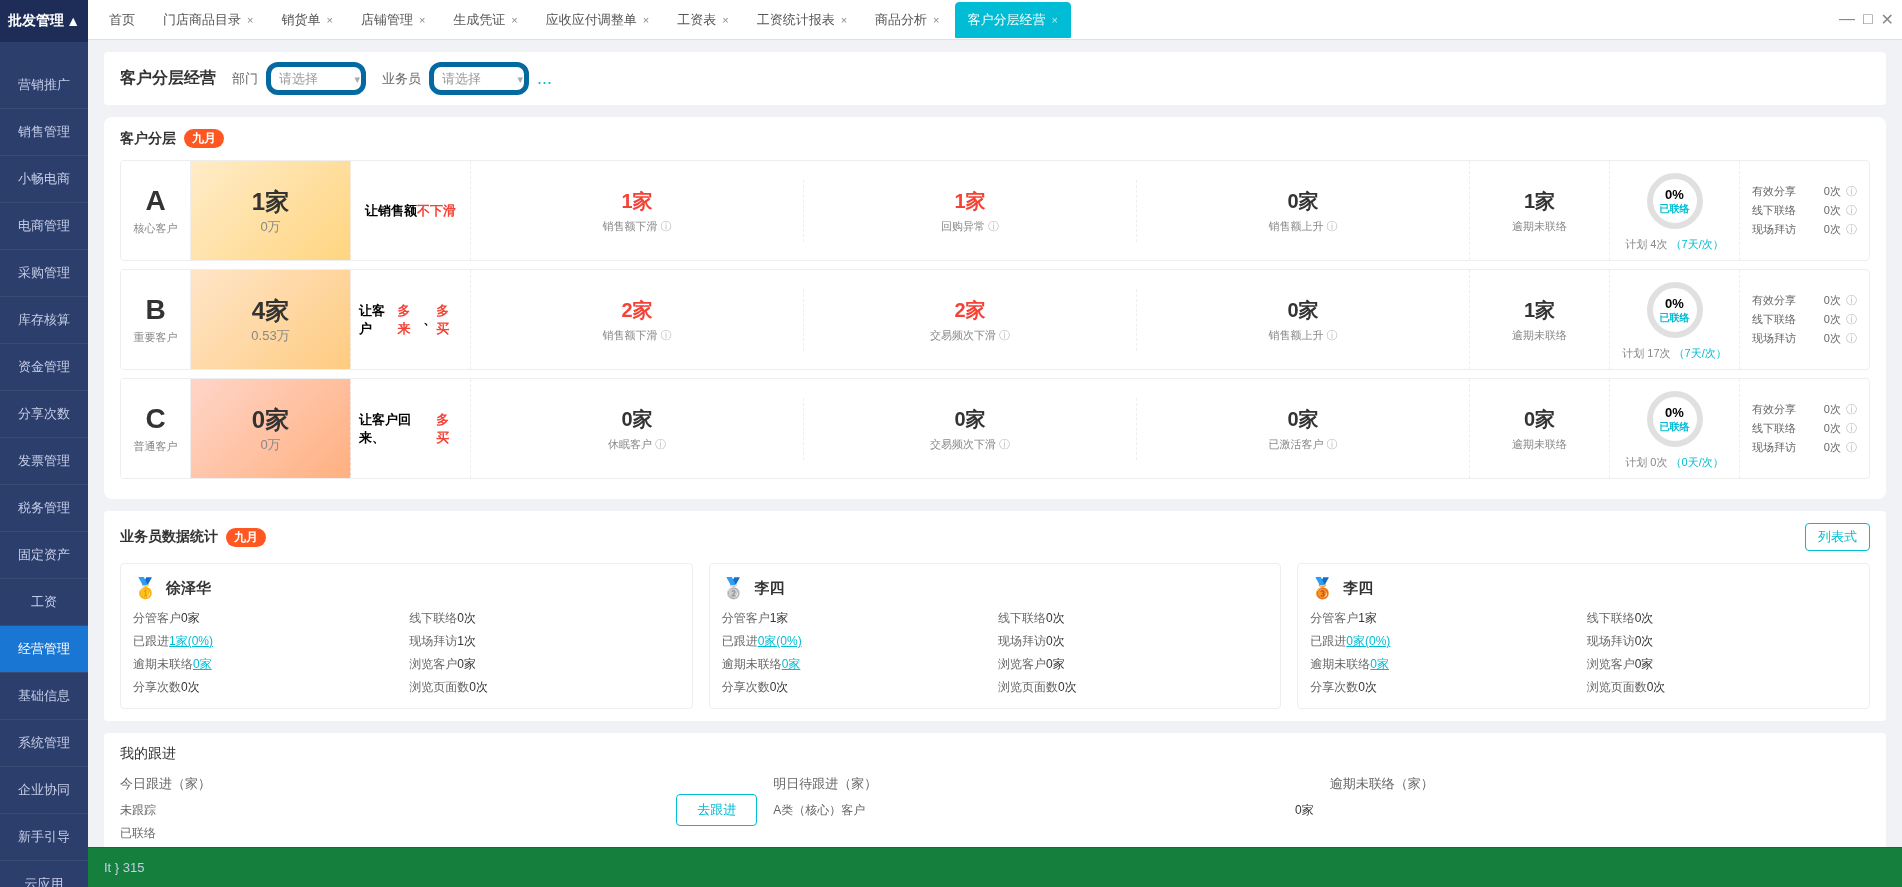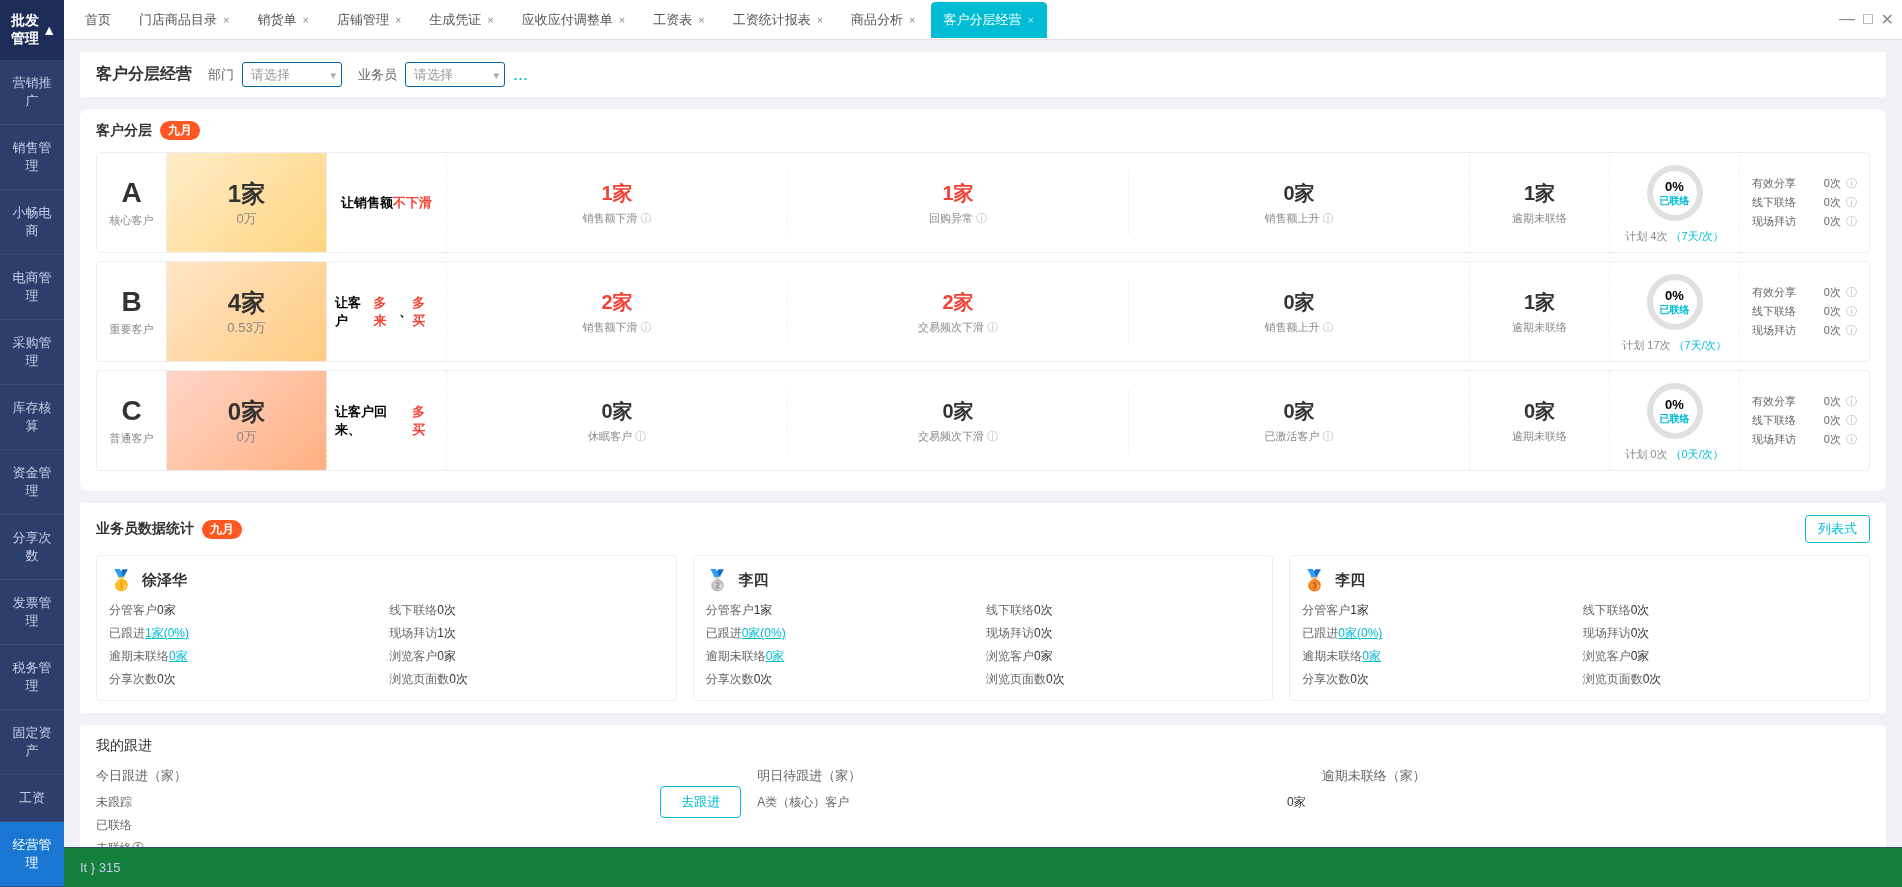--- a/index.html
+++ b/index.html
@@ -1,27 +1,28 @@
 <!DOCTYPE html>
 <html><head>
   <meta charset="utf-8">
   <style>
     * { box-sizing: border-box; margin: 0; padding: 0; }
     body { font-family: 'Microsoft YaHei', Arial, sans-serif; font-size: 13px; background: #f0f2f5; display: flex; height: 887px; overflow: hidden; }
 
     
     .sidebar {
-      width: 64px;
+      width: 88px;
       background: #2c3e6b;
       color: #fff;
       display: flex;
       flex-direction: column;
       flex-shrink: 0;
       height: 100%;
       overflow-y: auto;
+      gap: 20px;
     }
     .sidebar-top {
       background: #1e2d57;
       padding: 12px 8px;
       text-align: center;
       font-size: 14px;
       font-weight: bold;
       cursor: pointer;
       display: flex;
       align-items: center;
@@ -88,22 +89,22 @@
       gap: 16px;
       margin-bottom: 12px;
       background: #fff;
       padding: 10px 16px;
       border-radius: 4px;
     }
     .page-title { font-size: 16px; font-weight: bold; color: #333; }
     .filter-group { display: flex; align-items: center; gap: 8px; }
     .filter-label { color: #666; font-size: 13px; }
     .filter-select {
-      border: 1px solid #0369a1;
-      border-radius: 3px;
+      border: 5px solid #0369a1;
+      border-radius: 12px;
       padding: 4px 24px 4px 8px;
       font-size: 13px;
       color: #999;
       background: #fff;
       cursor: pointer;
       min-width: 100px;
       appearance: none;
       position: relative;
     }
     .select-wrapper { position: relative; display: inline-block; }

